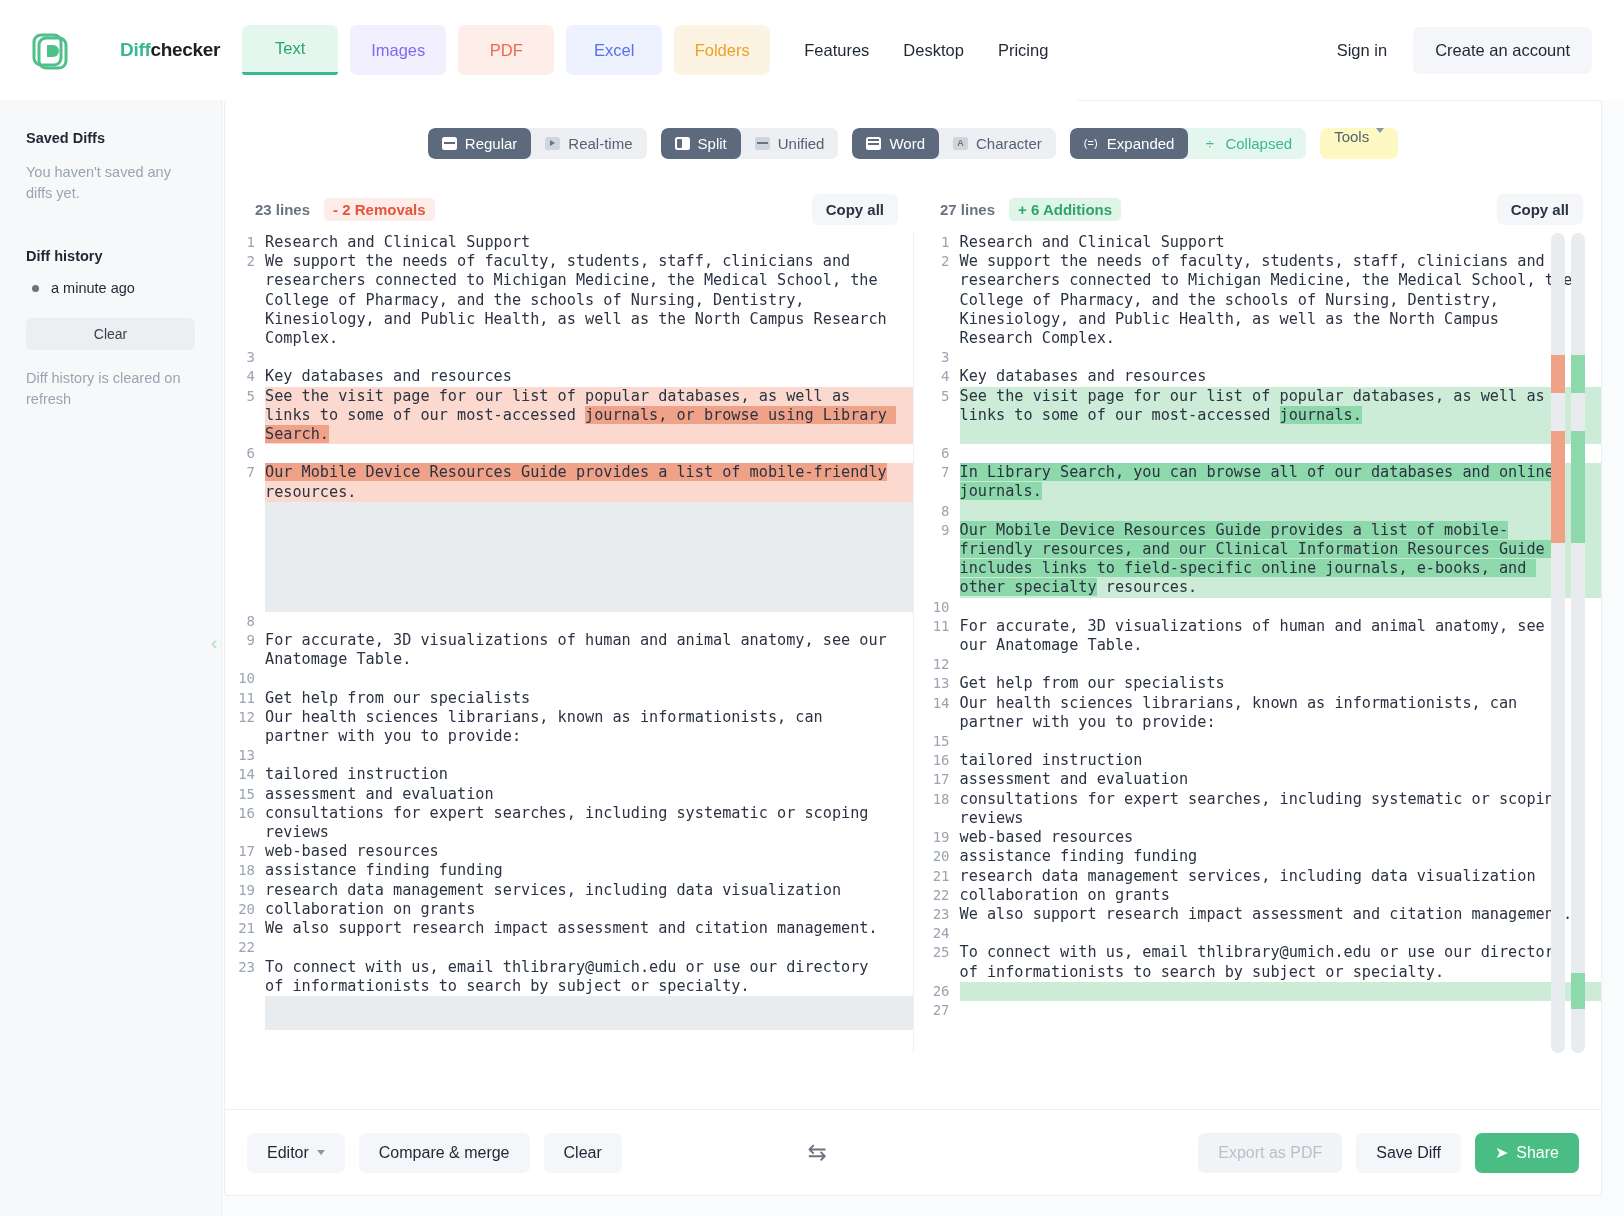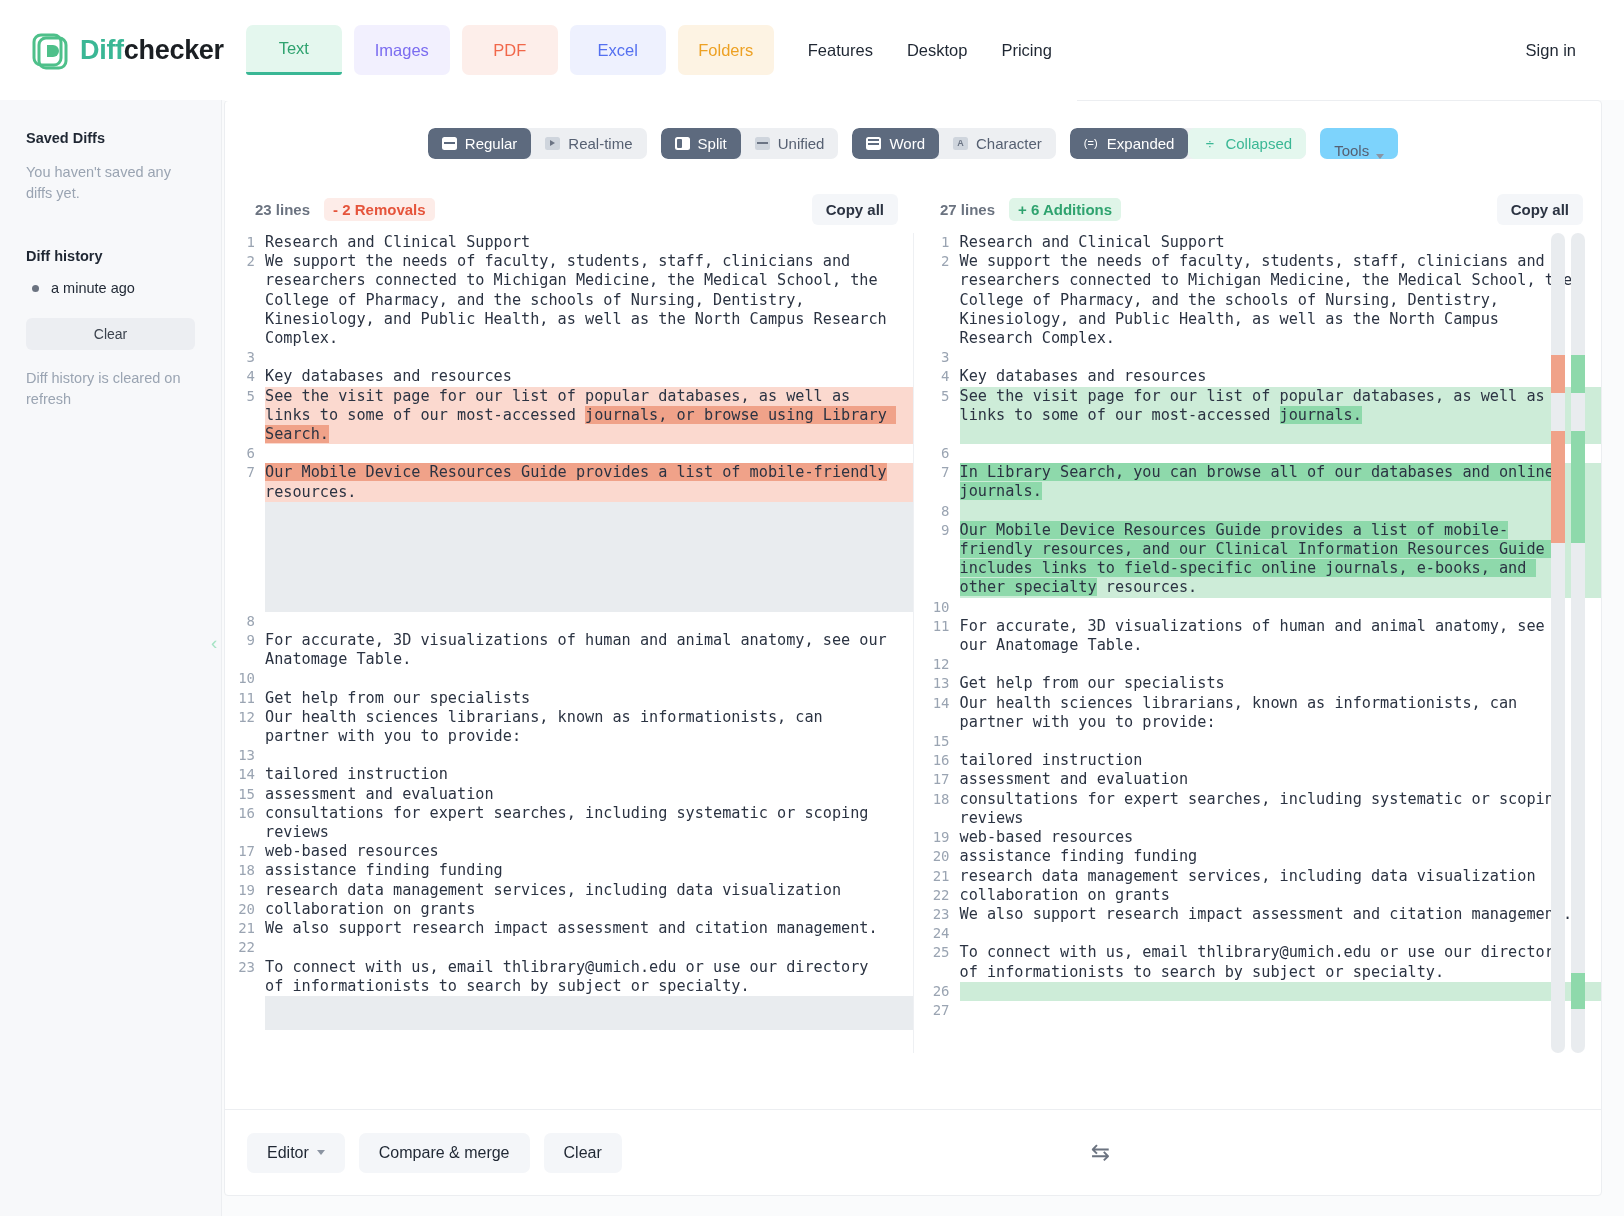--- a/index.html
+++ b/index.html
@@ -14,21 +14,21 @@
   
   .header {
     height: 100px;
     display: flex; align-items: center;
     padding: 0 32px 0 30px;
     background: #fff;
     position: relative; z-index: 5;
   }
   .logo { display: flex; align-items: center; gap: 10px; margin-right: 22px; }
   .logo-mark { width: 40px; height: 40px; position: relative; }
-  .logo-text { font-size: 27px; letter-spacing: -0.3px; }
+  .logo-text { font-size: 19px; letter-spacing: -0.3px; margin-left: 40px; }
   .logo-text .a { color: #3ab795; font-weight: 700; }
   .logo-text .b { color: #1b1f23; font-weight: 700; }
 
   .tabs { display: flex; align-items: center; gap: 12px; }
   .tab {
     min-width: 96px; height: 50px;
     display: flex; align-items: center; justify-content: center;
     border-radius: 7px; font-size: 16.5px; cursor: pointer;
     padding: 5px 16px;
   }
@@ -110,22 +110,22 @@
   .seg-ico.word::after { content:""; position:absolute; left:2px; right:2px; top:6px; height:2px; background:#6b7484;}
   .seg-ico.word::before { content:""; position:absolute; left:2px; right:2px; top:2.5px; height:2px; background:#6b7484;}
   .seg-btn.active .seg-ico.word::after,
   .seg-btn.active .seg-ico.word::before { background:#5d6a7e; }
   .seg-ico.char::after { content:"A"; position:absolute; inset:0; font-size:9px; line-height:13px; text-align:center; color:#6b7484; font-weight:700;}
   .seg-ico.exp { background:transparent !important; }
   .seg-ico.exp::after { content:"(=)"; position:absolute; inset:0; font-size:11px; line-height:13px; color:#fff;}
   .seg-ico.coll { background:transparent !important; }
   .seg-ico.coll::after { content:"\00F7"; position:absolute; inset:0; font-size:15px; line-height:13px; text-align:center; color:#3ab795;}
   .tools-btn {
-    display:flex; align-items:flex-end; gap:7px; height:31px; padding:0 14px;
-    background:#7dd3fc; border-radius:7px; font-size:15px; color:#566072; cursor:pointer;
+    display:flex; align-items:flex-start; gap:7px; height:31px; padding:0 14px;
+    background:#fef9c3; border-radius:7px; font-size:15px; color:#566072; cursor:pointer;
   }
   .caret { width:0;height:0;border-left:4.5px solid transparent;border-right:4.5px solid transparent;border-top:5px solid #8b94a2; }
 
   
   .statsrow { display:flex; padding: 0 18px; height: 48px; align-items:center;font-weight:bold; }
   .stats-half { flex:1; display:flex; align-items:center; }
   .stats-half.right { padding-left: 30px; }
   .lines { font-size:15px; color:#6b7380; margin-left:12px; }
   .chip { font-size:15px; border-radius:5px; padding:3px 9px; margin-left:14px; }
   .chip.rem { background:#fdece8; color:#e5543b; }
@@ -218,20 +218,21 @@
   </div>
 
   <div class="navlinks">
     <div class="navlink">Features</div>
     <div class="navlink">Desktop</div>
     <div class="navlink">Pricing</div>
   </div>
 
   <div class="header-right">
     <div class="signin">Sign in</div>
+    <div class="create-acct">Create an account</div>
   </div>
 </div>
 
 <div class="body-wrap">
 
   <div class="sidebar">
     <div class="sb-title">Saved Diffs</div>
     <div class="sb-muted">You haven't saved any diffs yet.</div>
     <div class="sb-gap"></div>
     <div class="sb-title">Diff history</div>
@@ -328,17 +329,25 @@
       </div>
 
       <div class="bottombar">
         <div class="bbtn">
           <span>Editor</span>
           <span class="caret"></span>
         </div>
         <div class="bbtn">Compare &amp; merge</div>
         <div class="bbtn">Clear</div>
         <div class="swap">⇆</div>
+        <div class="right-group">
+          <div class="bbtn disabled">Export as PDF</div>
+          <div class="bbtn">Save Diff</div>
+          <div class="bbtn share">
+            <span>➤</span>
+            <span>Share</span>
+          </div>
+        </div>
       </div>
 
     </div>
   </div>
 </div>
 
 </body></html>

